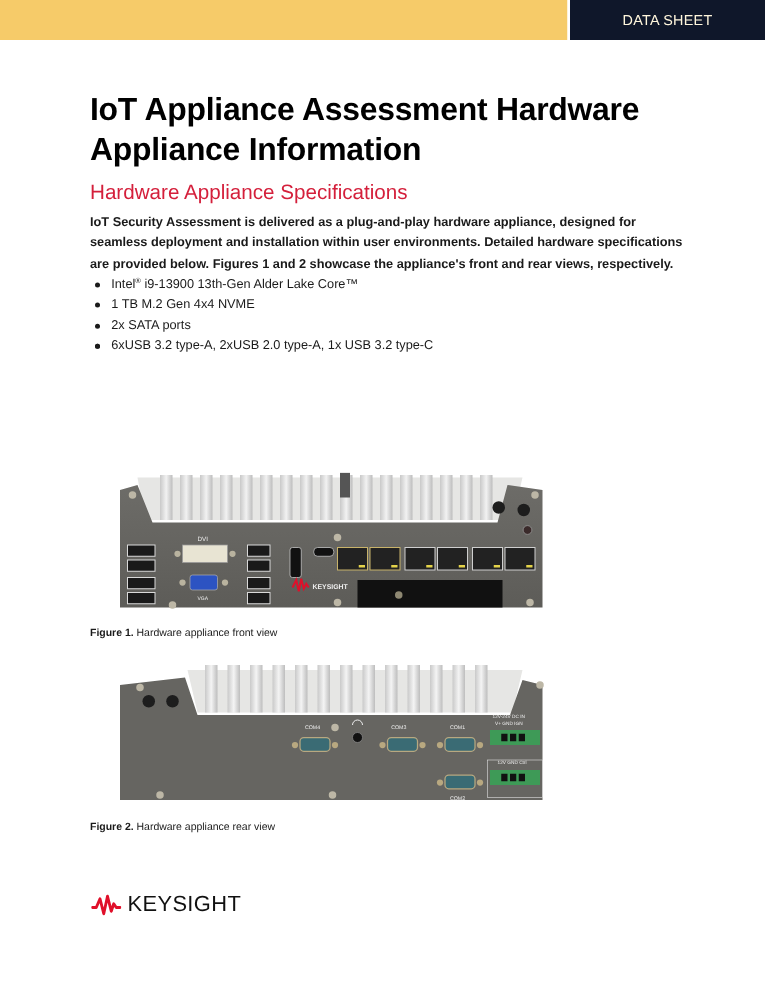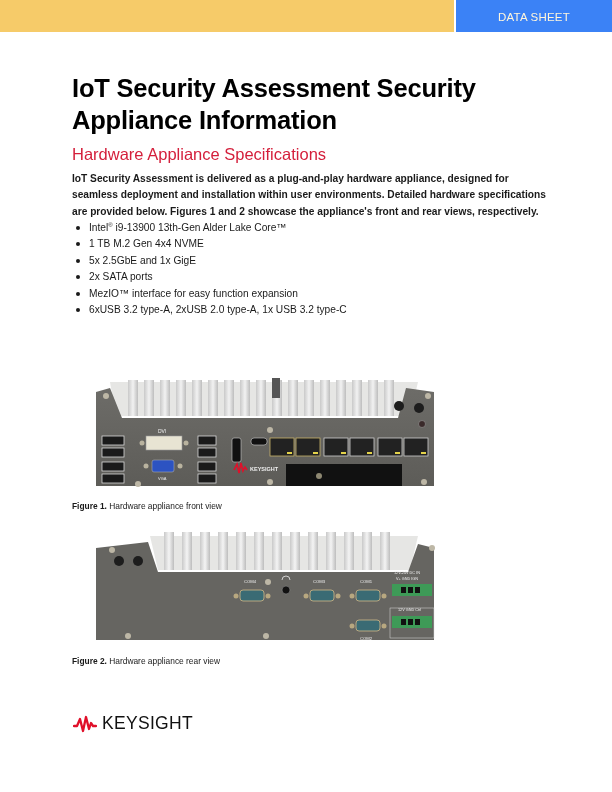--- a/index.html
+++ b/index.html
@@ -2,21 +2,21 @@
 <html><head>
   <meta charset="utf-8">
   <style>
     * { box-sizing: border-box; margin: 0; padding: 0; }
     html, body { width: 612px; height: 792px; background: #ffffff; overflow: hidden; }
     body { position: relative; font-family: "Liberation Sans", sans-serif; color: #1a1a1a; }
 
     .header-bar { position: absolute; left: 0; top: 0; width: 612px; height: 32px; display: flex; }
     .header-left { width: 454px; height: 32px; background: #f6cb69; }
     .header-gap { width: 2px; height: 32px; background: #ffffff; }
-    .header-right { flex: 1; height: 32px; background: #3b82f6; display: flex; align-items: center; justify-content: center; }
+    .header-right { flex: 1; height: 32px; background: #0f172a; display: flex; align-items: center; justify-content: center; }
     .header-label { color: #fff6dc; font-size: 11.5px; letter-spacing: 0.2px; padding-top: 1px; }
 
     .title { position: absolute; left: 72px; top: 72px; width: 470px; font-size: 25.5px; line-height: 32px; font-weight: bold; color: #000000; letter-spacing: -0.2px; }
     .subtitle { position: absolute; left: 72px; top: 145px; font-size: 16.5px; font-weight: normal; color: #d41f3b; }
 
     .intro { position: absolute; left: 72px; top: 171px; width: 480px; font-size: 10.2px; line-height: 16.3px; color: #1a1a1a; font-weight: bold; }
 
     .spec-list { position: absolute; left: 72px; top: 220px; list-style: none; }
     .spec-item { position: relative; padding-left: 17px; font-size: 10.2px; line-height: 16.4px; color: #1a1a1a; }
     .spec-item .bullet { position: absolute; left: 4px; top: 6px; width: 4px; height: 4px; border-radius: 50%; background: #1a1a1a; }
@@ -38,40 +38,37 @@
 <body>
 
 <div class="header-bar">
   <div class="header-left"></div>
   <div class="header-gap"></div>
   <div class="header-right">
     <span class="header-label">DATA SHEET</span>
   </div>
 </div>
 
-<h1 class="title">IoT Security Assessment Security Appliance Information</h1>
+<h1 class="title">IoT Appliance Assessment Hardware Appliance Information</h1>
 <h2 class="subtitle">Hardware Appliance Specifications</h2>
 
 <p class="intro">IoT Security Assessment is delivered as a plug-and-play hardware appliance, designed for seamless deployment and installation within user environments. Detailed hardware specifications are provided below. Figures 1 and 2 showcase the appliance's front and rear views, respectively.</p>
 
 <ul class="spec-list">
   <li class="spec-item">
     <span class="bullet"></span><span>Intel</span><sup>®</sup><span> i9-13900 13th-Gen Alder Lake Core™</span>
   </li>
   <li class="spec-item">
     <span class="bullet"></span><span>1 TB M.2 Gen 4x4 NVME</span>
   </li>
   <li class="spec-item">
-    <span class="bullet"></span><span>5x 2.5GbE and 1x GigE</span>
-  </li>
-  <li class="spec-item">
     <span class="bullet"></span><span>2x SATA ports</span>
   </li>
   <li class="spec-item">
-    <span class="bullet"></span><span>MezIO™ interface for easy function expansion</span>
+    <span class="bullet"></span>
   </li>
   <li class="spec-item">
     <span class="bullet"></span><span>6xUSB 3.2 type-A, 2xUSB 2.0 type-A, 1x USB 3.2 type-C</span>
   </li>
 </ul>
 
 <div class="figure fig1">
   <svg width="352" height="112" viewBox="0 0 352 112" xmlns="http://www.w3.org/2000/svg">
     <defs>
       <linearGradient id="fin" x1="0" x2="1" y1="0" y2="0">

